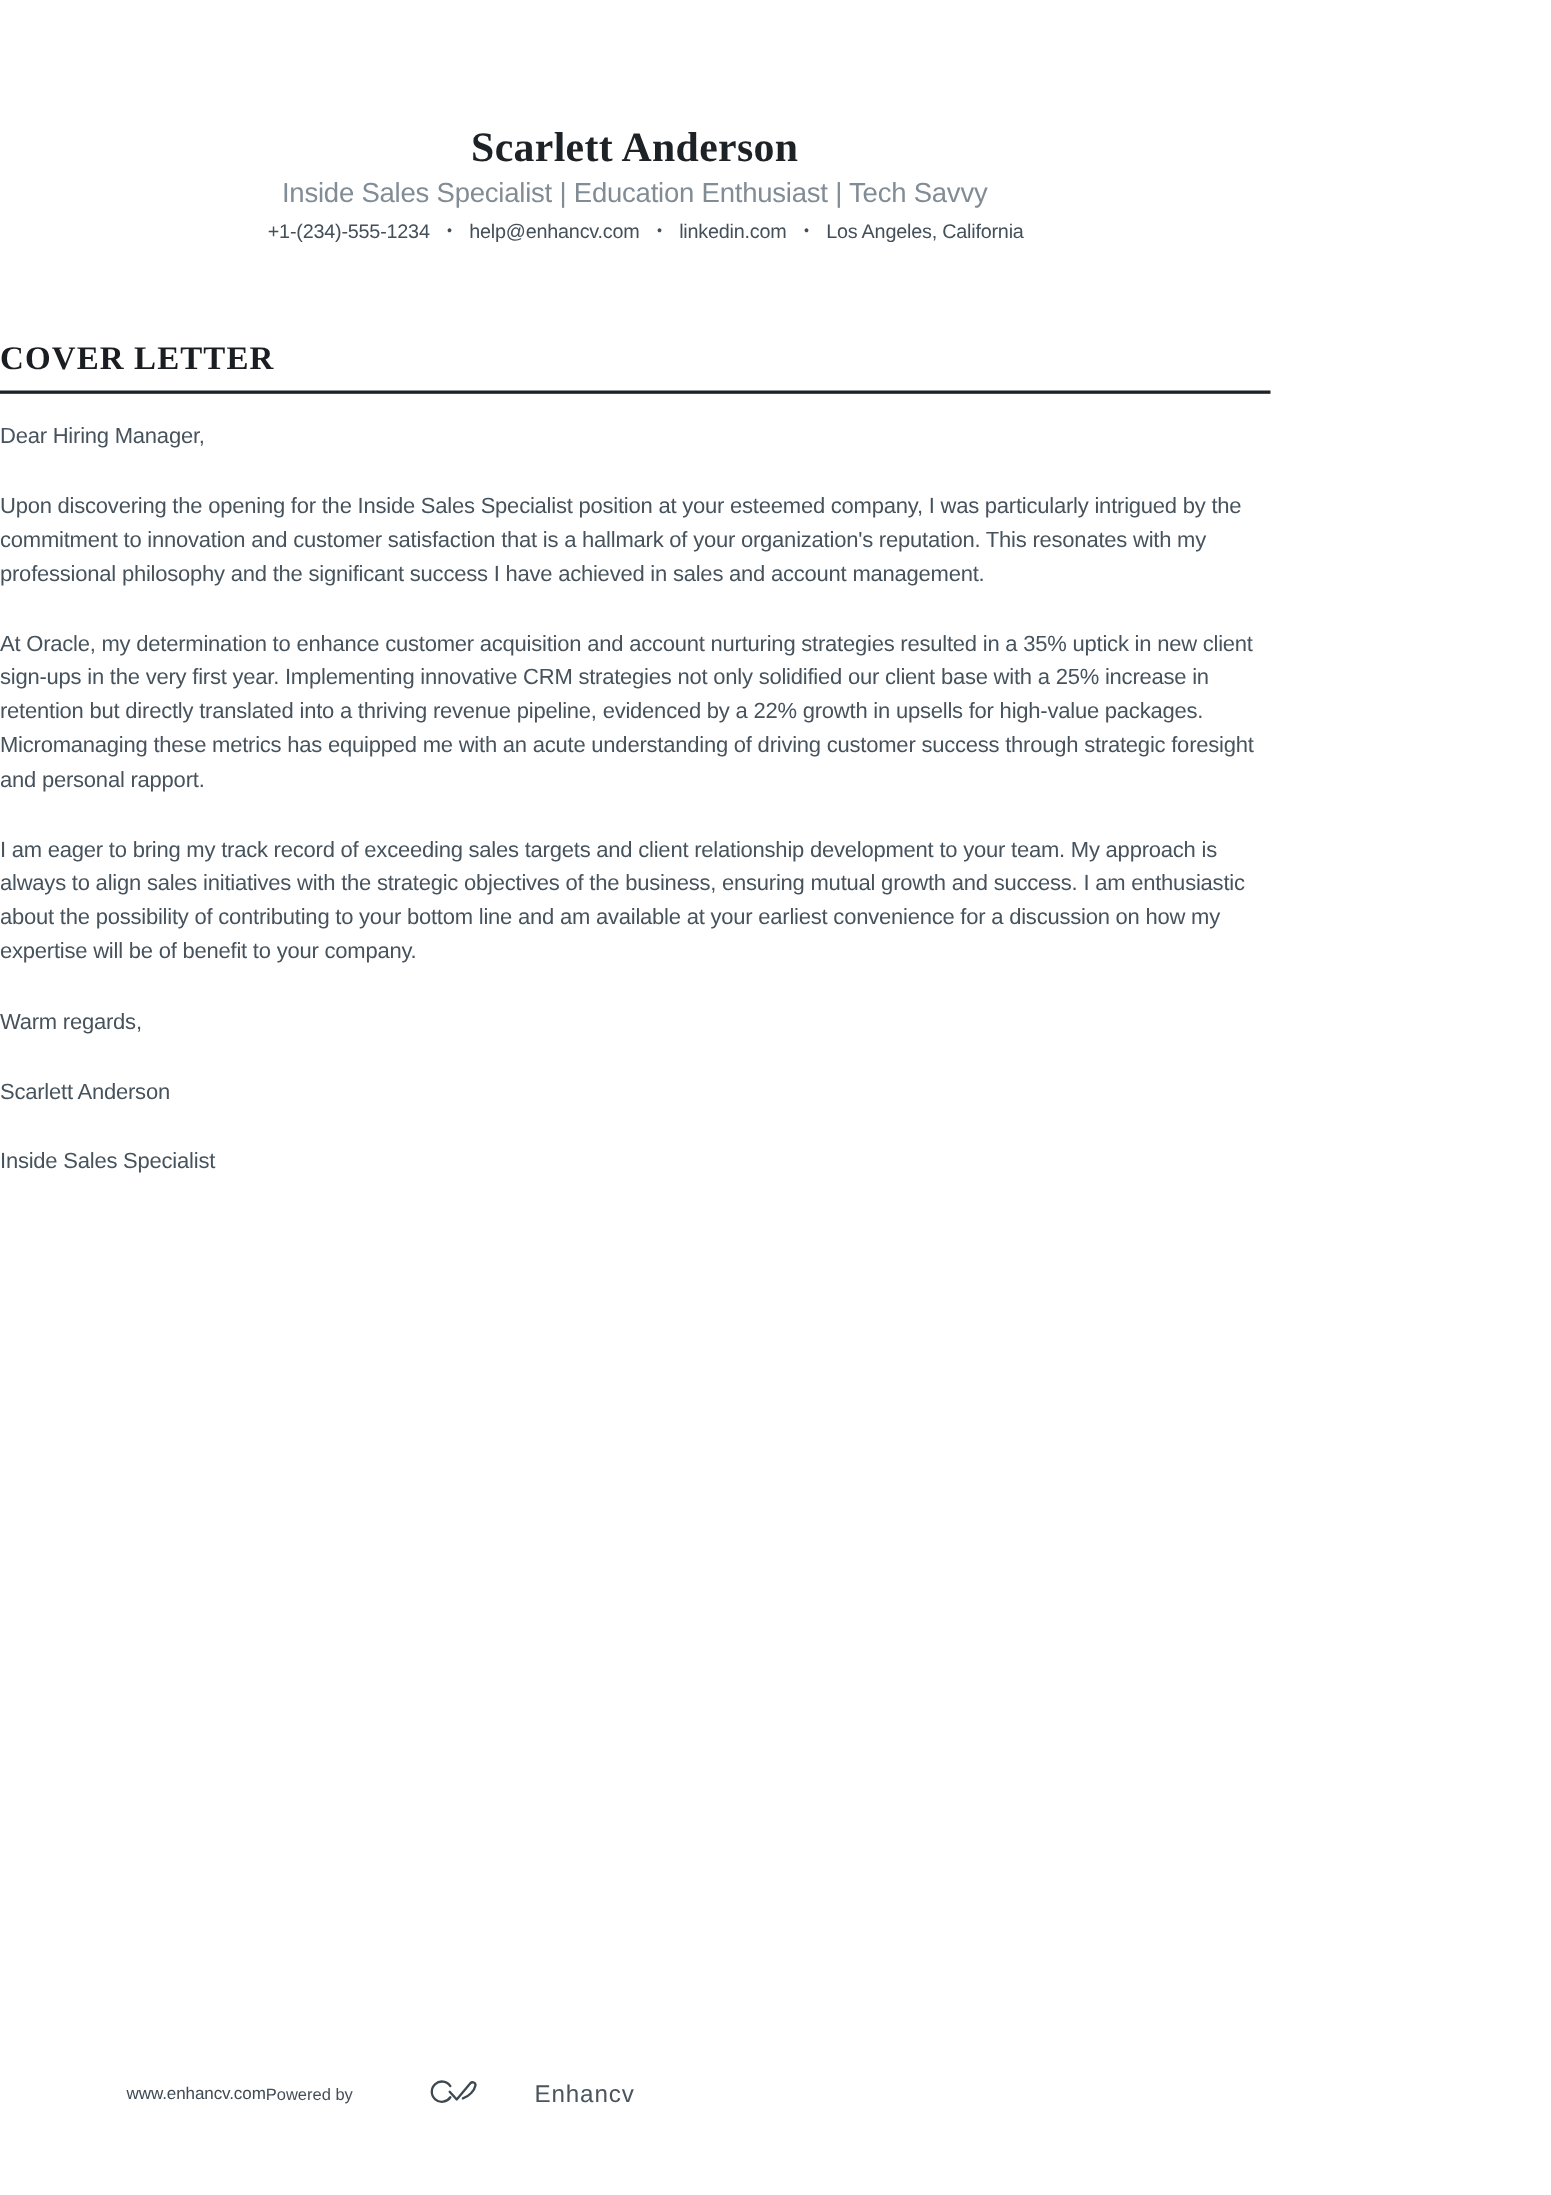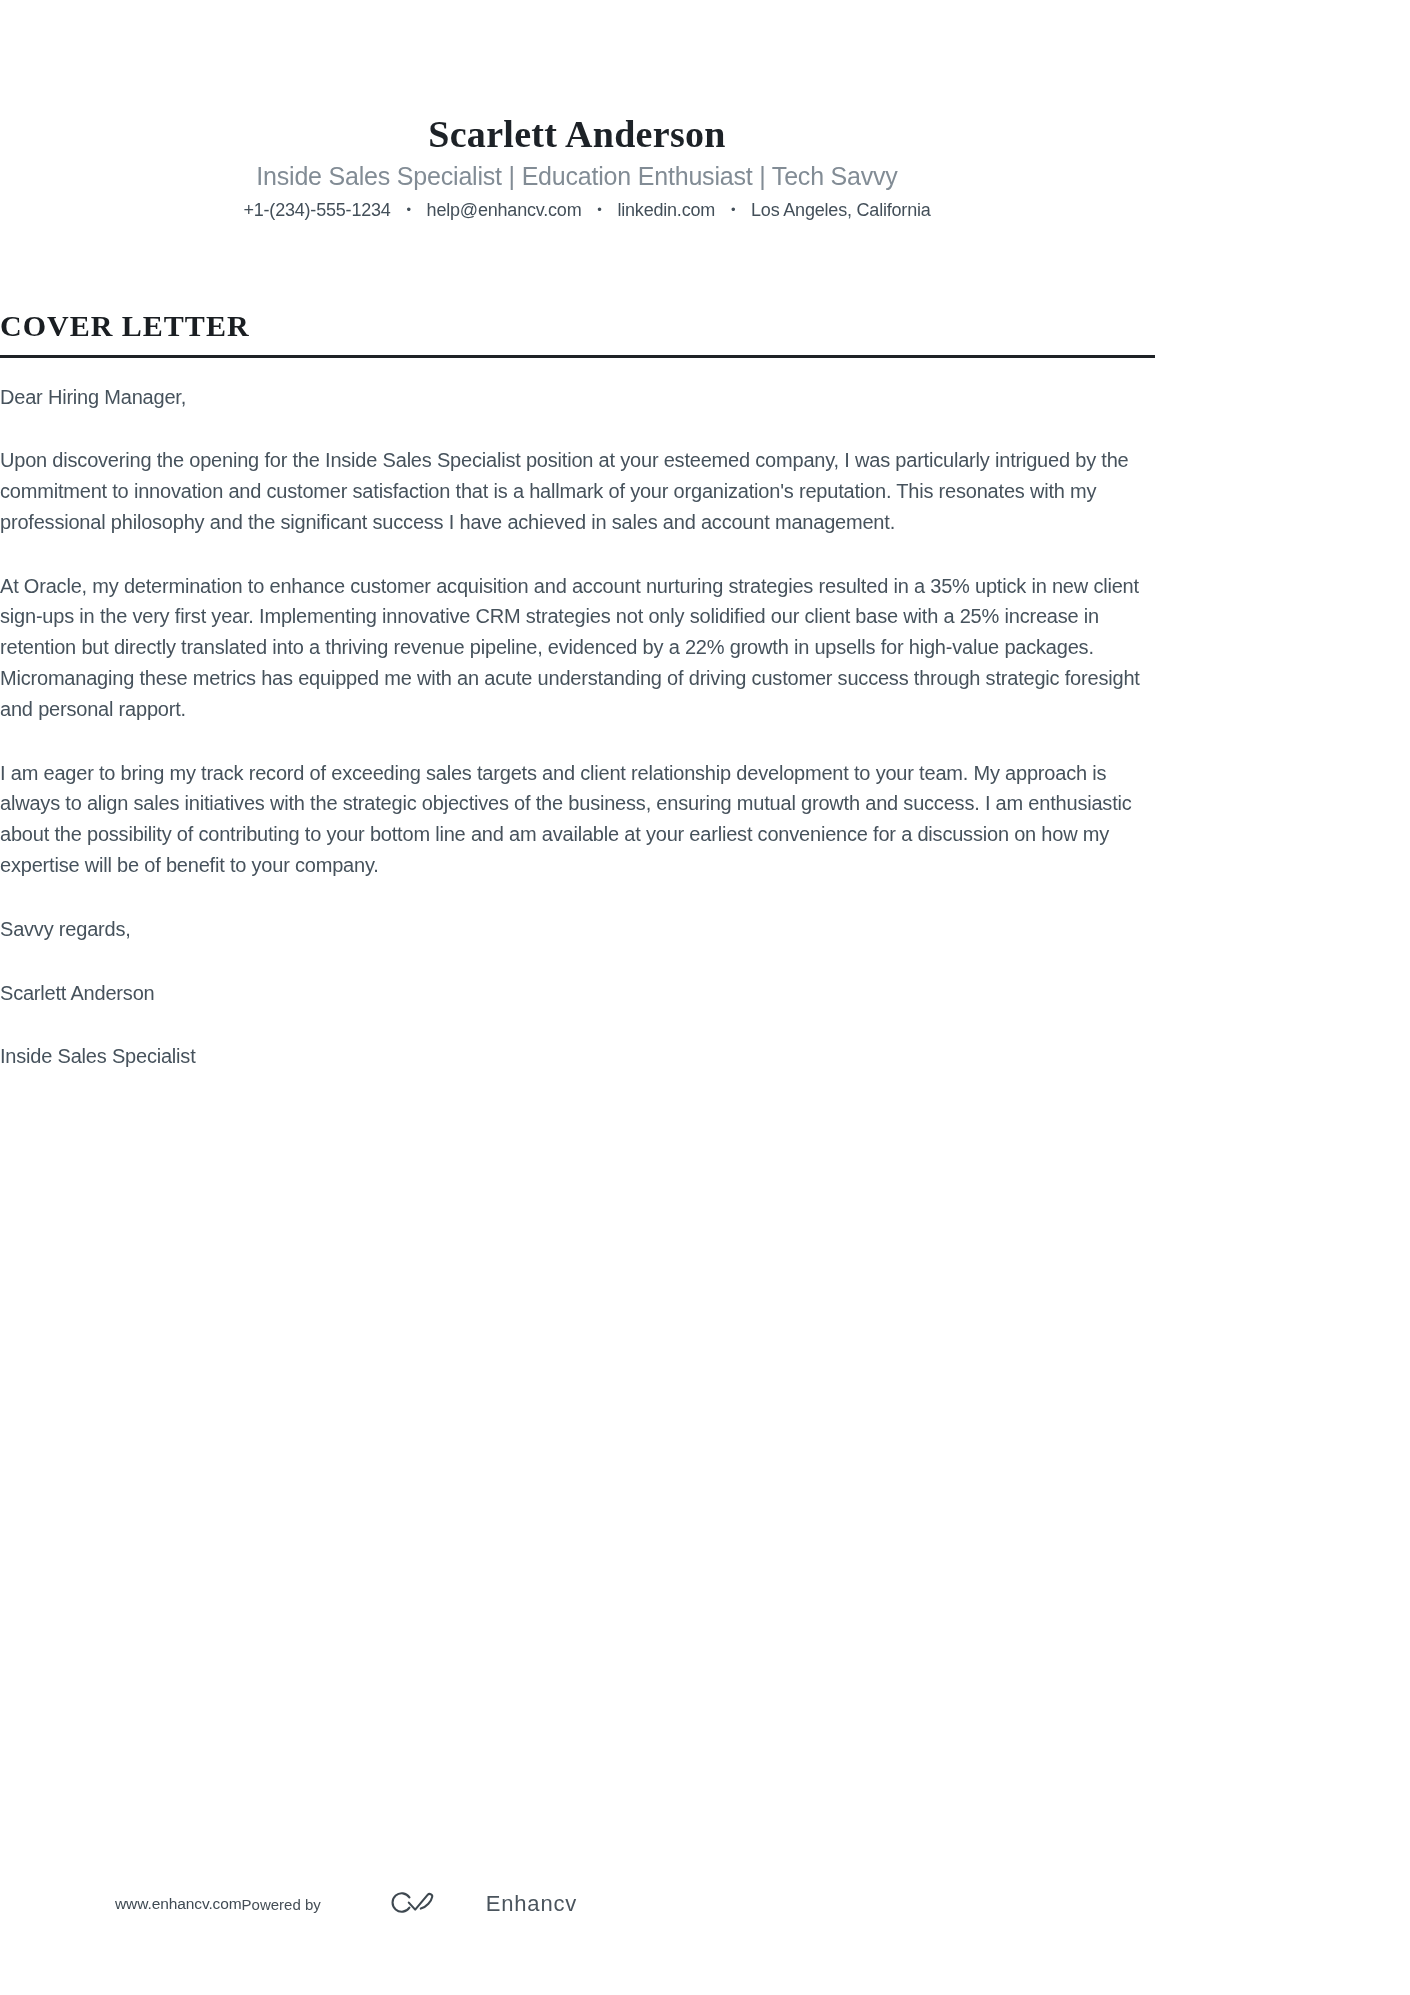--- a/index.html
+++ b/index.html
@@ -85,21 +85,21 @@
   <div class="letter-title-wrap">
     <div class="letter-title">COVER LETTER</div>
     <div class="title-rule"></div>
   </div>
 
   <div class="letter-body">
     <p class="salutation">Dear Hiring Manager,</p>
     <p>Upon discovering the opening for the Inside Sales Specialist position at your esteemed company, I was particularly intrigued by the commitment to innovation and customer satisfaction that is a hallmark of your organization's reputation. This resonates with my professional philosophy and the significant success I have achieved in sales and account management.</p>
     <p>At Oracle, my determination to enhance customer acquisition and account nurturing strategies resulted in a 35% uptick in new client sign-ups in the very first year. Implementing innovative CRM strategies not only solidified our client base with a 25% increase in retention but directly translated into a thriving revenue pipeline, evidenced by a 22% growth in upsells for high-value packages. Micromanaging these metrics has equipped me with an acute understanding of driving customer success through strategic foresight and personal rapport.</p>
     <p>I am eager to bring my track record of exceeding sales targets and client relationship development to your team. My approach is always to align sales initiatives with the strategic objectives of the business, ensuring mutual growth and success. I am enthusiastic about the possibility of contributing to your bottom line and am available at your earliest convenience for a discussion on how my expertise will be of benefit to your company.</p>
-    <p>Savvy regards,</p>
+    <p>Warm regards,</p>
     <p>Scarlett Anderson</p>
     <p>Inside Sales Specialist</p>
   </div>
 
   <div class="doc-footer">
     <span class="footer-url">www.enhancv.com</span>
     <span class="powered">
       <span class="powered-by-label">Powered by</span>
       <span class="brand-logo">
         <svg width="46" height="21" viewBox="0 0 46 21" fill="none" xmlns="http://www.w3.org/2000/svg">

